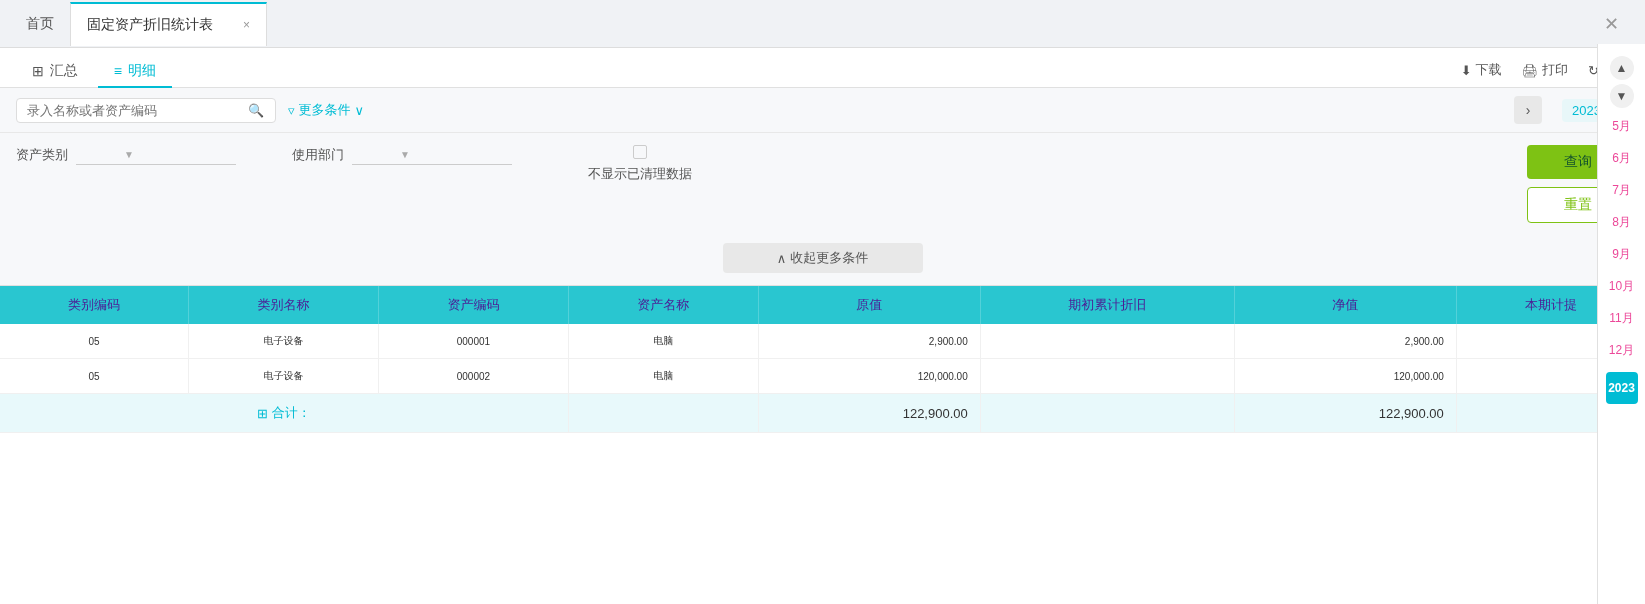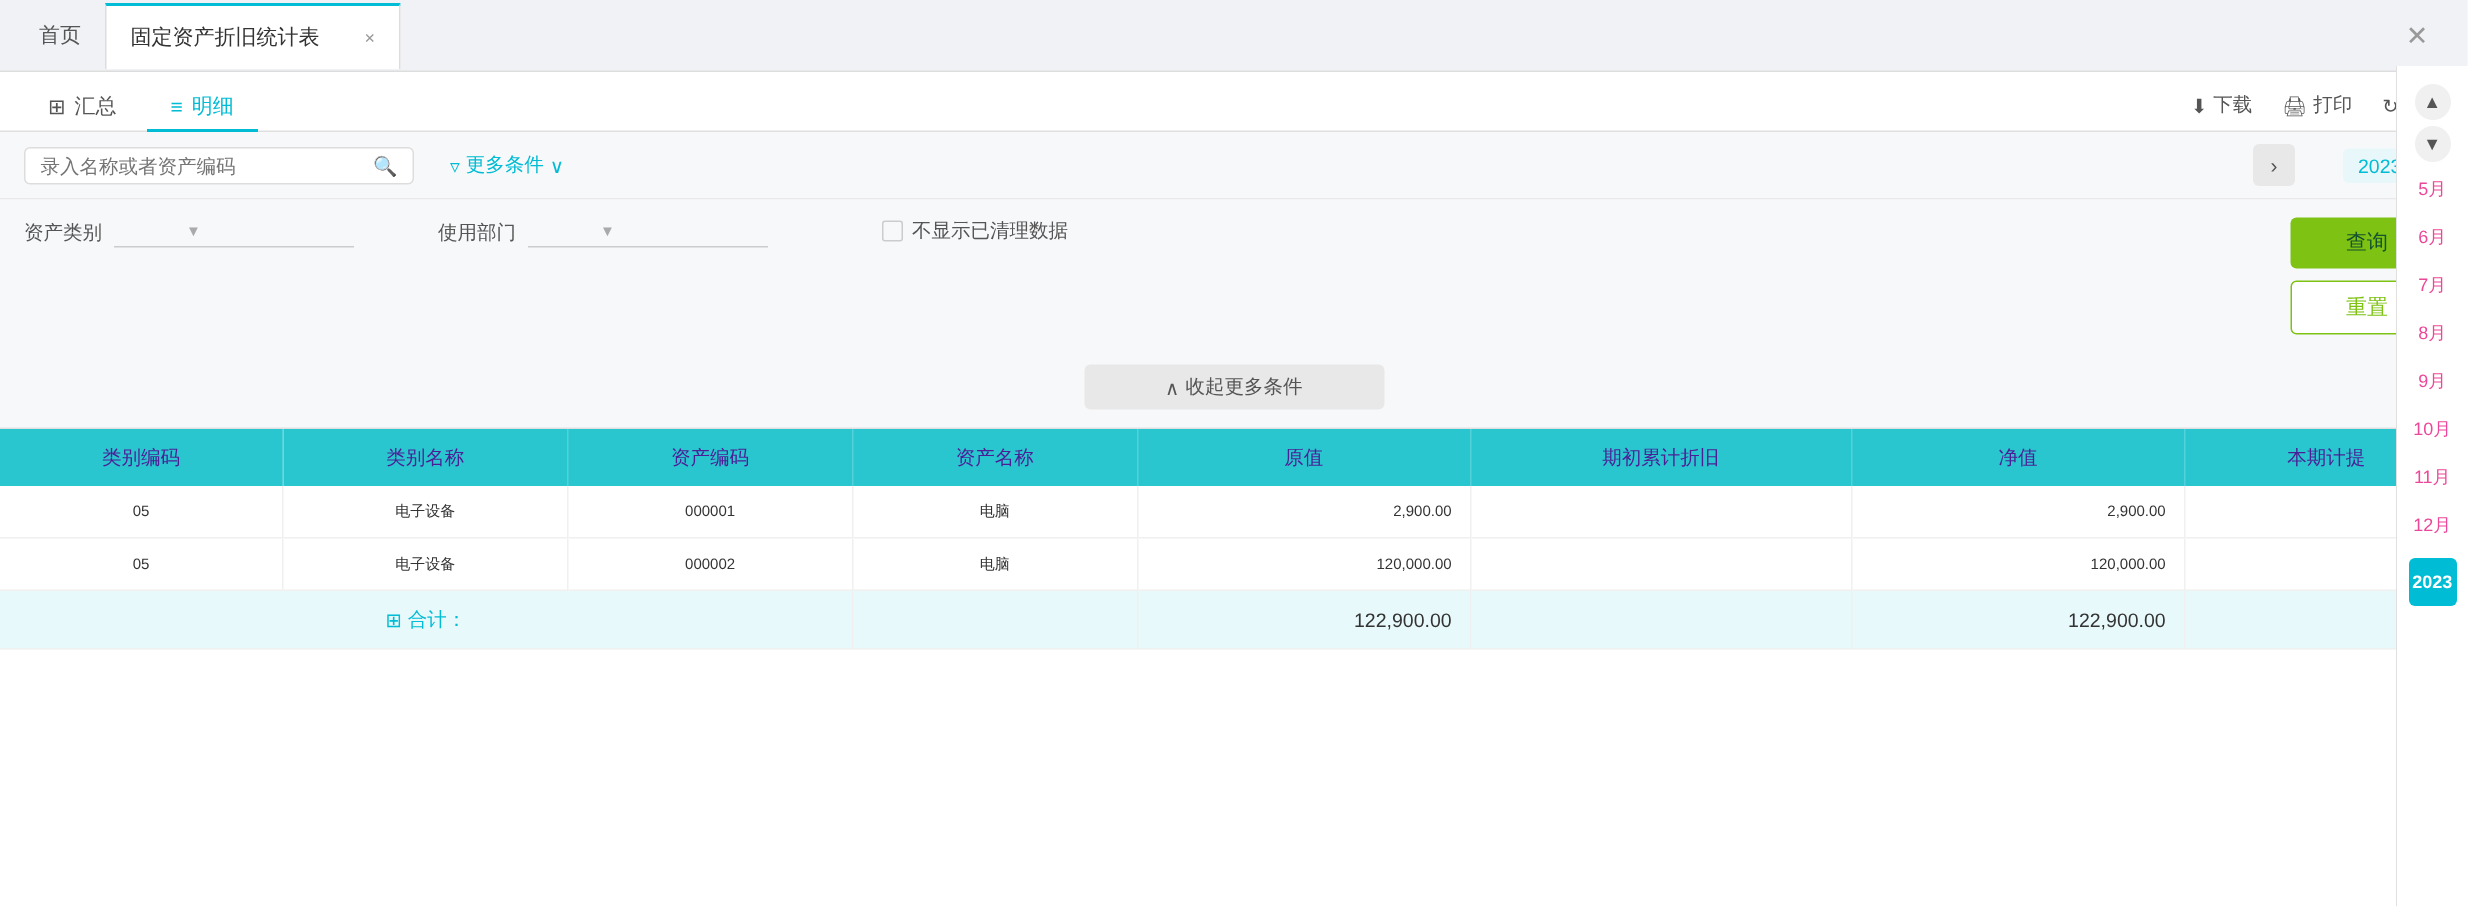--- a/index.html
+++ b/index.html
@@ -98,21 +98,21 @@
       cursor: pointer;
     }
 
     
     .search-bar {
       display: flex;
       align-items: center;
       padding: 8px 16px;
       background: #f7f8fa;
       border-bottom: 1px solid #e8e8e8;
-      gap: 24px;
+      gap: 12px;
     }
     .search-input-wrap {
       display: flex;
       align-items: center;
       background: #fff;
       border: 1px solid #ddd;
       border-radius: 4px;
       padding: 4px 10px;
       width: 260px;
       gap: 6px;
@@ -187,20 +187,21 @@
     }
     .filter-select-arrow {
       color: #aaa;
       font-size: 10px;
     }
     .filter-checkbox-wrap {
       display: flex;
       align-items: center;
       gap: 6px;
       margin-left: 60px;
+      flex-direction: column;
     }
     .filter-checkbox {
       width: 14px;
       height: 14px;
       border: 1px solid #ccc;
       border-radius: 2px;
       cursor: pointer;
     }
     .filter-actions {
       margin-left: auto;

